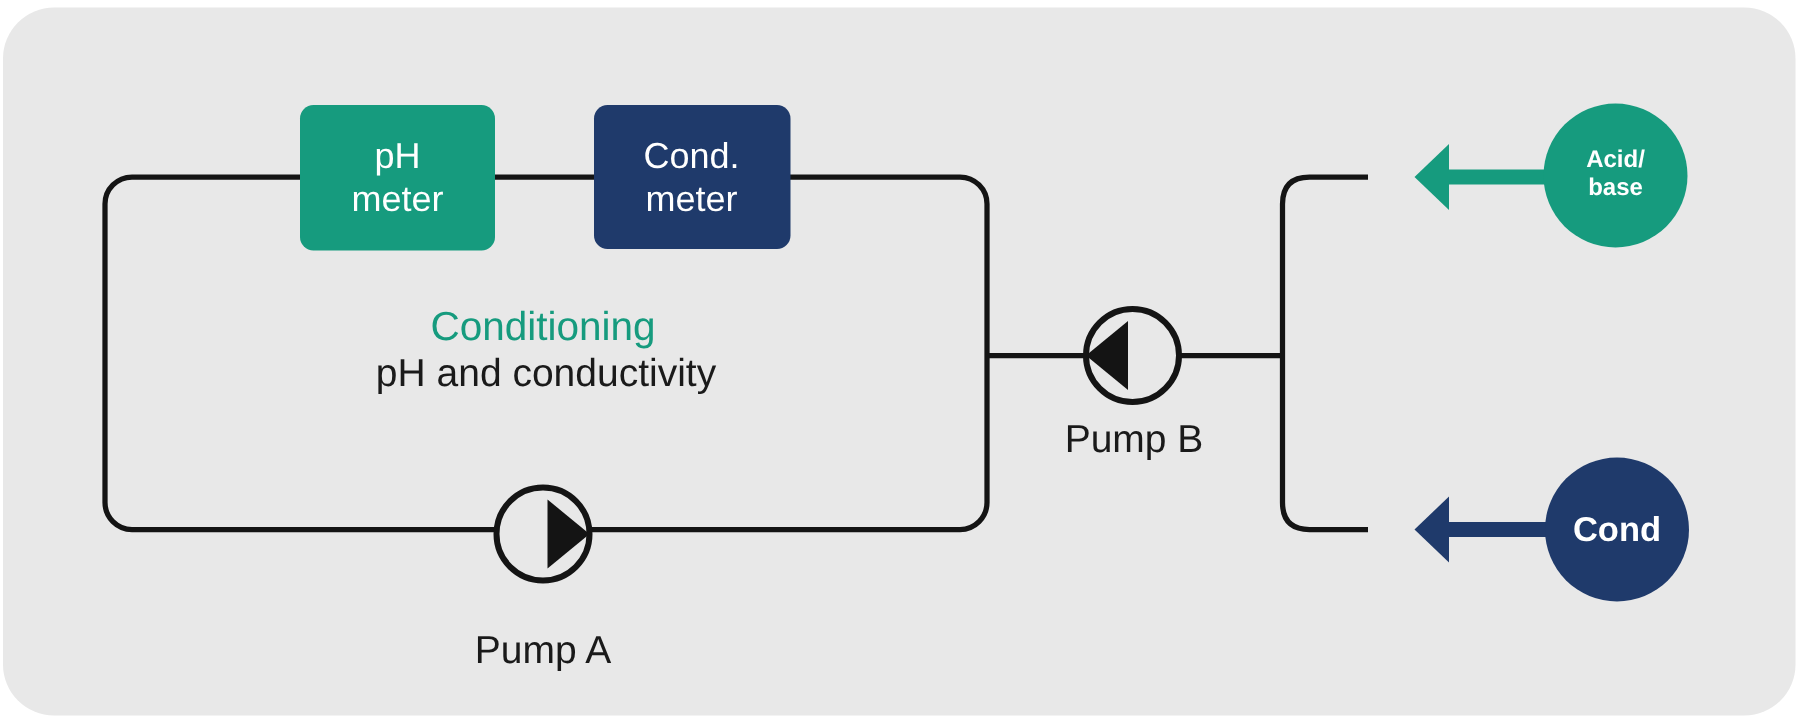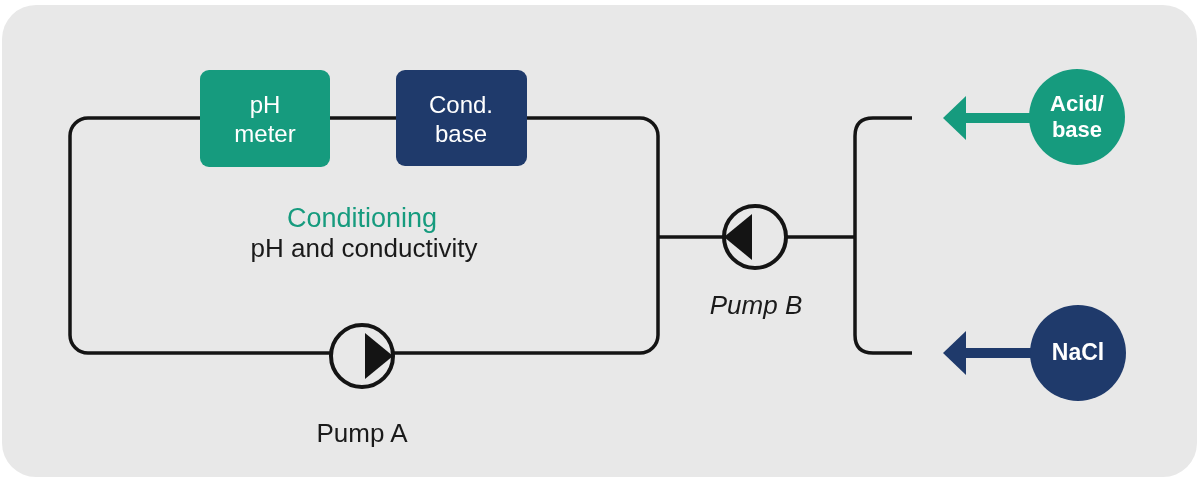--- a/index.html
+++ b/index.html
@@ -39,21 +39,21 @@
     line-height: 1.22;
     user-select: none;
   }
   .lbl.box-text {
     color: #ffffff;
     font-size: 24px;
     font-weight: 400;
   }
   .lbl.circle-text {
     color: #ffffff;
-    font-size: 22px;
+    font-size: 16px;
     font-weight: 700;
     line-height: 1.18;
   }
   .lbl.title {
     color: #169b7e;
     font-size: 27px;
     font-weight: 400;
   }
   .lbl.subtitle {
     color: #1a1a1a;
@@ -104,27 +104,27 @@
     </g>
 
     <circle cx="1077" cy="117" r="48" fill="#169b7e"></circle>
     <circle cx="1078" cy="353" r="48" fill="#1f3a6b"></circle>
   </svg>
 
   <div class="lbl box-text" style="left:265px; top:119px;">pH
 meter</div>
 
   <div class="lbl box-text" style="left:461px; top:119px;">Cond.
-base</div>
+meter</div>
 
   <div class="lbl title" style="left:362px; top:218px;">Conditioning</div>
 
   <div class="lbl subtitle" style="left:364px; top:249px;">pH and conductivity</div>
 
   <div class="lbl pump" style="left:362px; top:434px;">Pump A</div>
 
-  <div class="lbl pump" style="left:756px; top:306px;font-style:italic;">Pump B</div>
+  <div class="lbl pump" style="left:756px; top:293px;">Pump B</div>
 
   <div class="lbl circle-text" style="left:1077px; top:117px;">Acid/
 base</div>
 
-  <div class="lbl circle-text" style="left:1078px; top:353px; font-size:23px;">NaCl</div>
+  <div class="lbl circle-text" style="left:1078px; top:353px; font-size:23px;">Cond</div>
 </div>
 
 </body></html>

